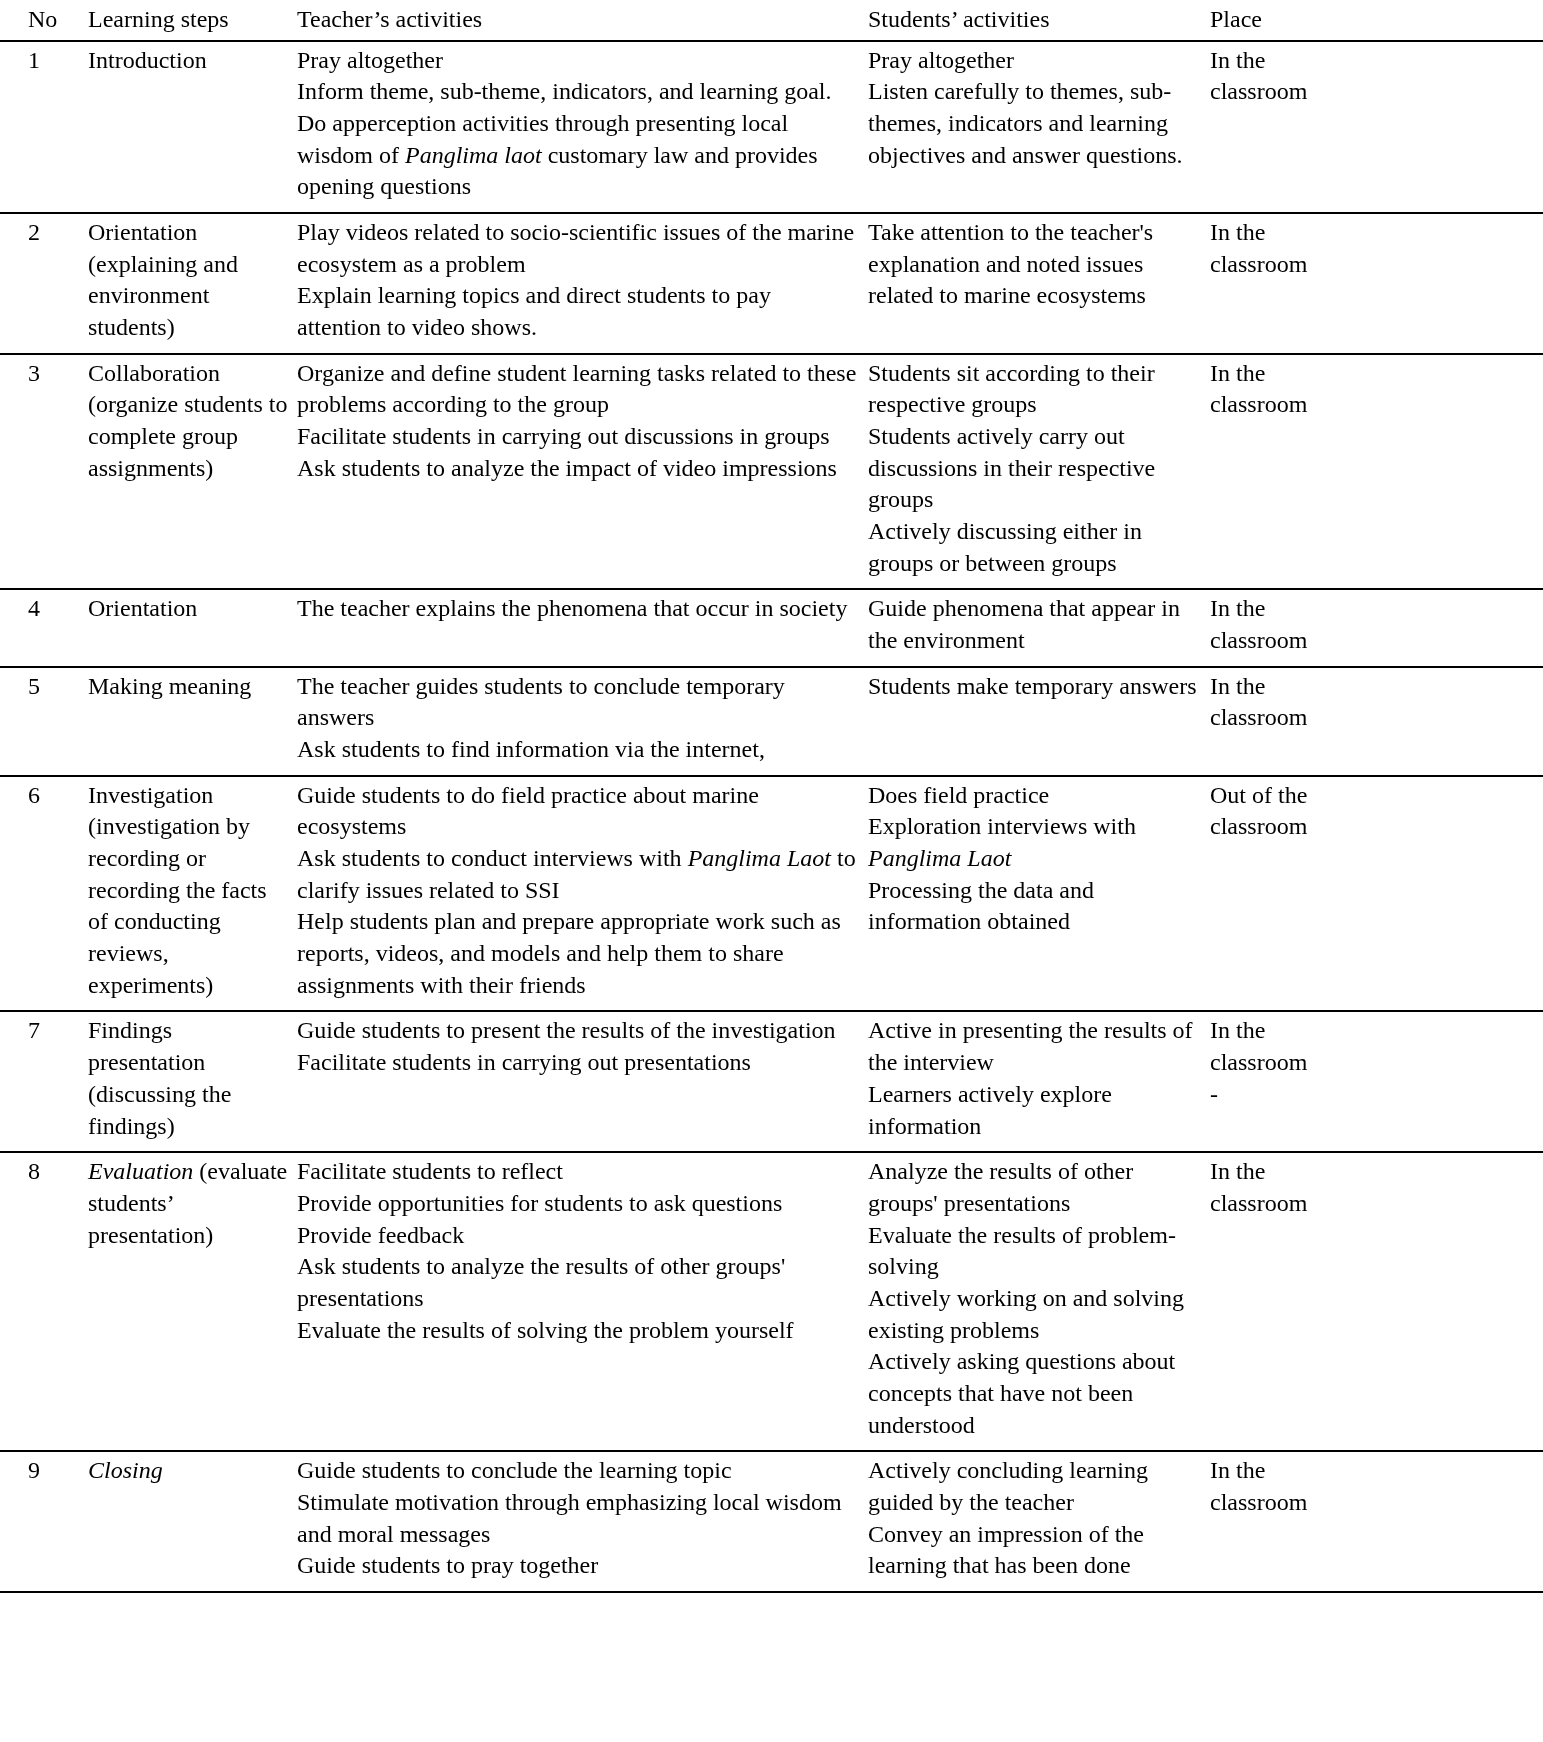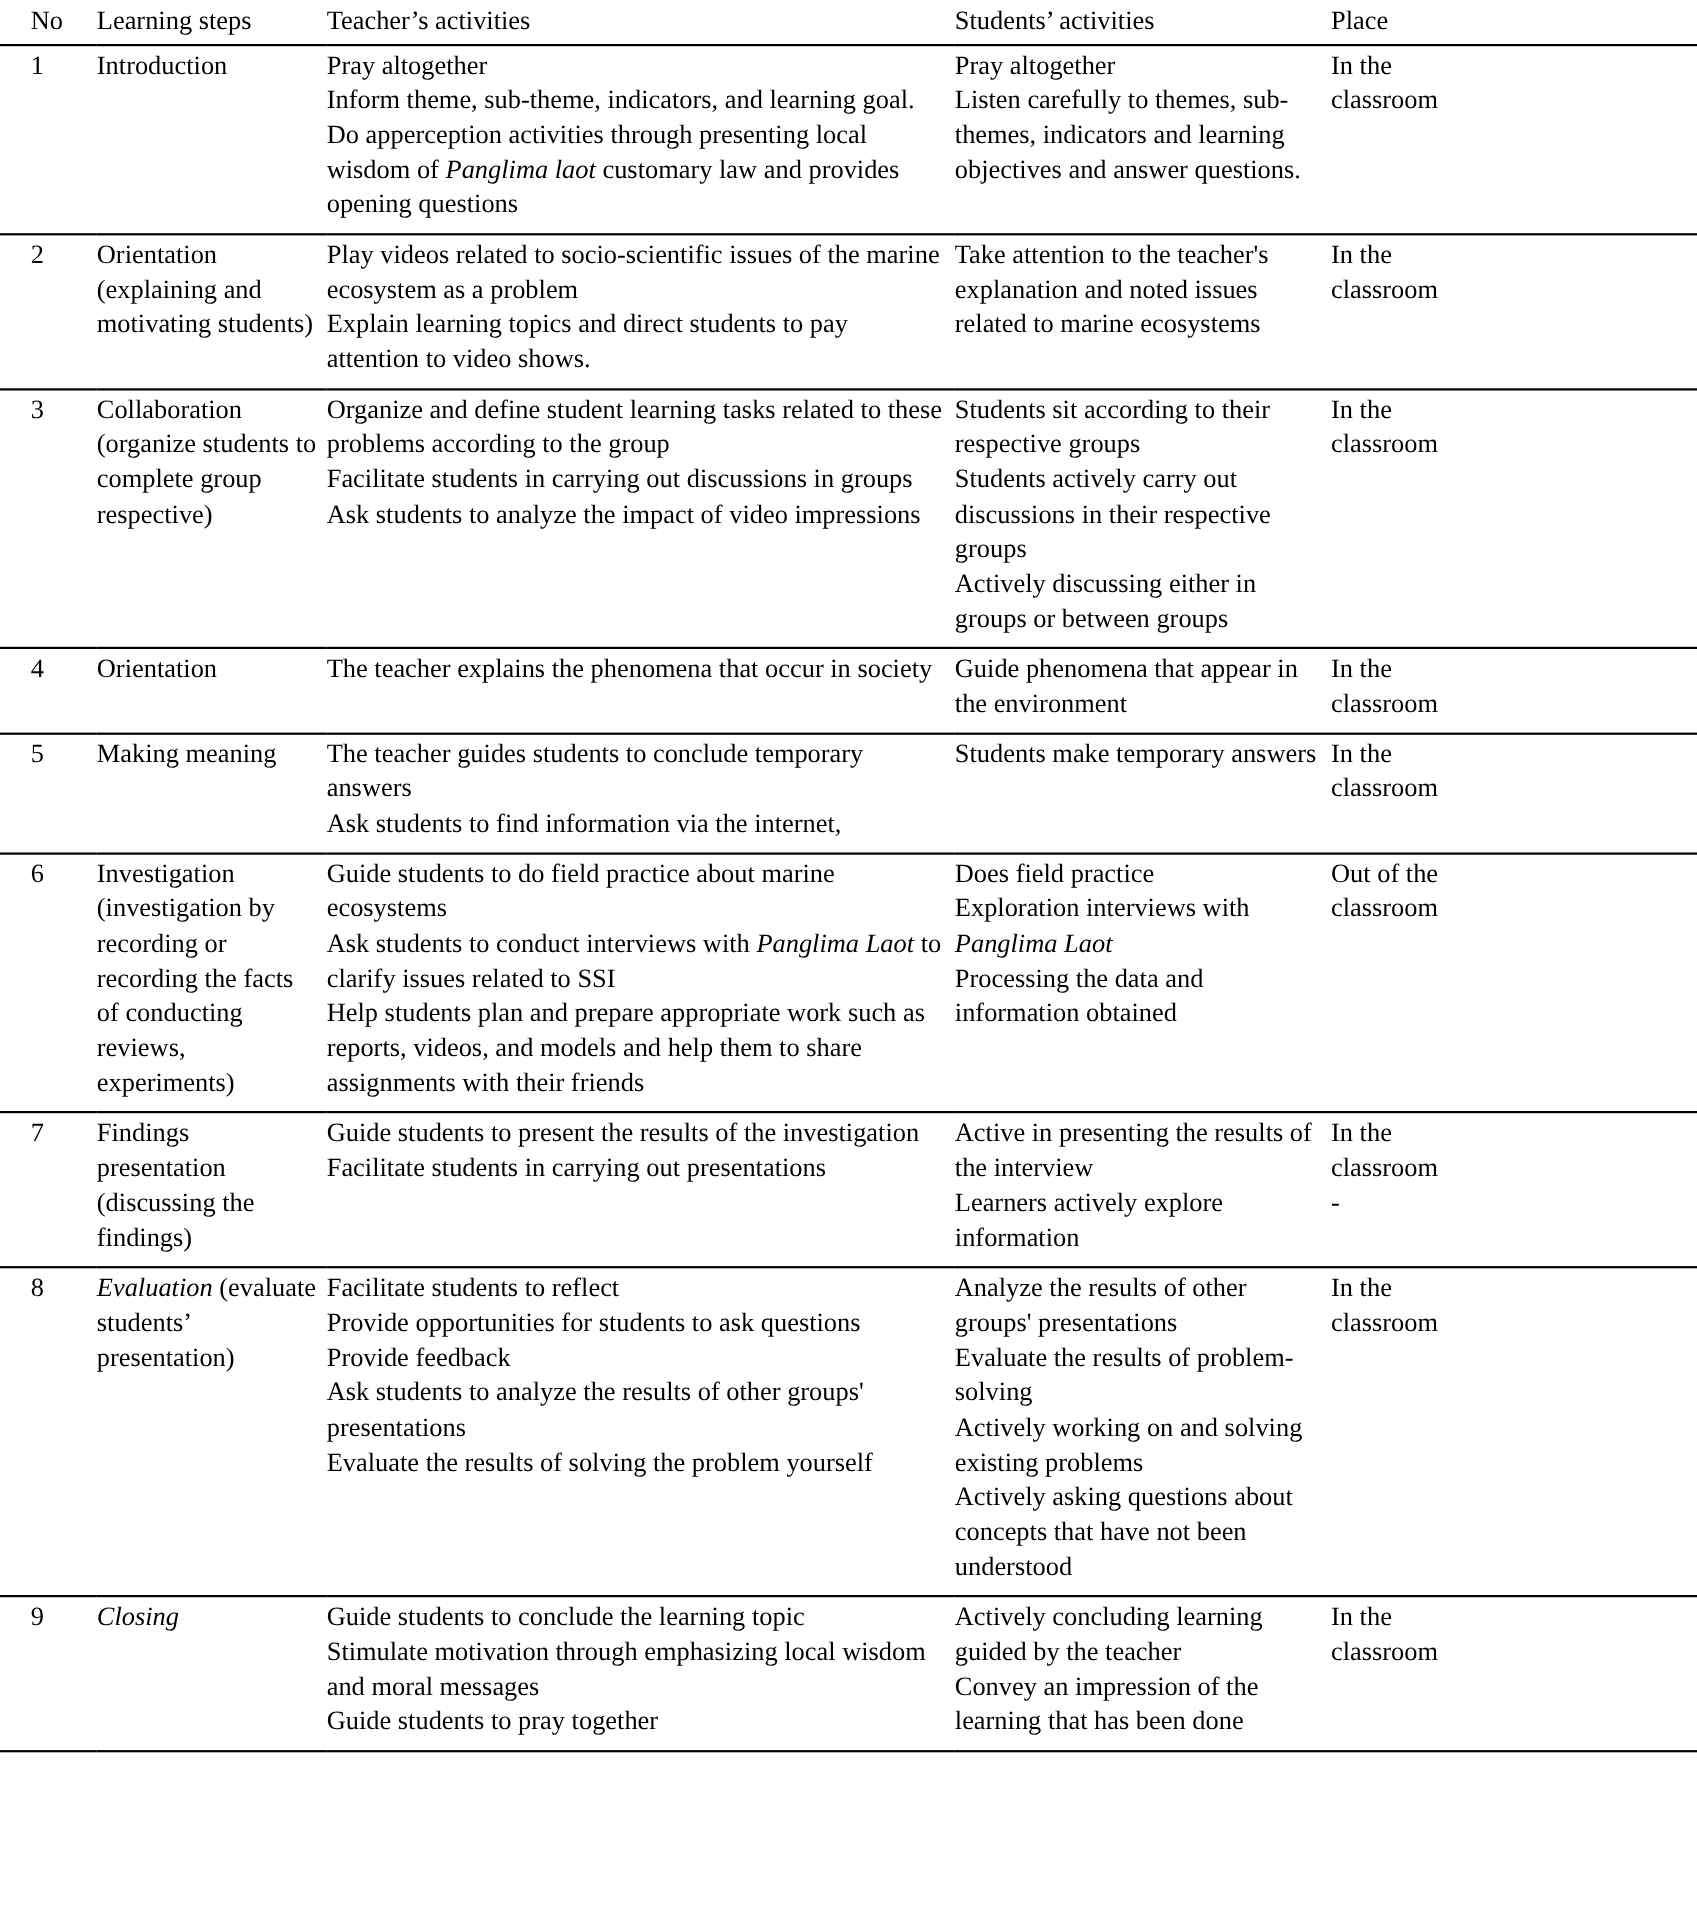--- a/index.html
+++ b/index.html
@@ -70,38 +70,38 @@
             <div class="para"><span>Listen carefully to themes, sub-themes, indicators and learning objectives and answer questions.</span></div>
           </td>
           <td>
             <div class="para"><span>In the</span></div>
             <div class="para"><span>classroom</span></div>
           </td>
         </tr>
         <tr>
           <td>2</td>
           <td>
-            <div class="para"><span>Orientation (explaining and motivating students)</span></div>
+            <div class="para"><span>Orientation (explaining and environment students)</span></div>
           </td>
           <td>
             <div class="para"><span>Play videos related to socio-scientific issues of the marine ecosystem as a problem</span></div>
             <div class="para"><span>Explain learning topics and direct students to pay attention to video shows.</span></div>
           </td>
           <td>
             <div class="para"><span>Take attention to the teacher's explanation and noted issues related to marine ecosystems</span></div>
           </td>
           <td>
             <div class="para"><span>In the</span></div>
             <div class="para"><span>classroom</span></div>
           </td>
         </tr>
         <tr>
           <td>3</td>
           <td>
-            <div class="para"><span>Collaboration (organize students to complete group respective)</span></div>
+            <div class="para"><span>Collaboration (organize students to complete group assignments)</span></div>
           </td>
           <td>
             <div class="para"><span>Organize and define student learning tasks related to these problems according to the group</span></div>
             <div class="para"><span>Facilitate students in carrying out discussions in groups</span></div>
             <div class="para"><span>Ask students to analyze the impact of video impressions</span></div>
           </td>
           <td>
             <div class="para"><span>Students sit according to their respective groups</span></div>
             <div class="para"><span>Students actively carry out discussions in their respective groups</span></div>
             <div class="para"><span>Actively discussing either in groups or between groups</span></div>

